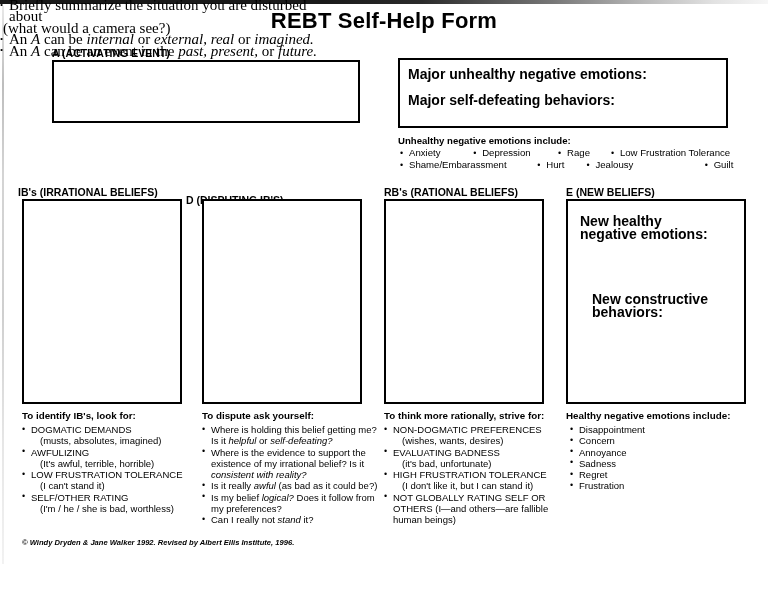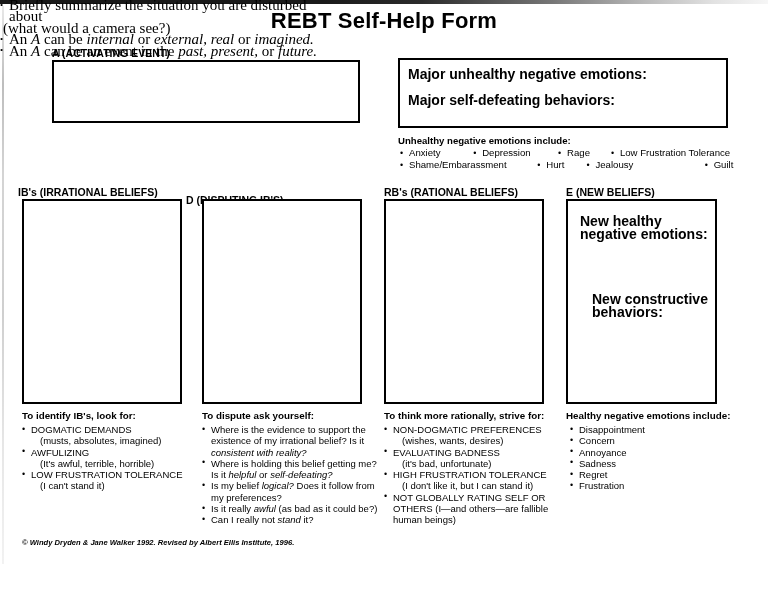--- a/index.html
+++ b/index.html
@@ -215,33 +215,36 @@
   <ul class="blist col-list spaced" style="left:22px; top:424px; width:178px;">
     <li>
       <span>DOGMATIC DEMANDS</span><br><span class="sub">(musts, absolutes, imagined)</span>
     </li>
     <li>
       <span>AWFULIZING</span><br><span class="sub">(It's awful, terrible, horrible)</span>
     </li>
     <li>
       <span>LOW FRUSTRATION TOLERANCE</span><br><span class="sub">(I can't stand it)</span>
     </li>
+    <li>
+      <span>SELF/OTHER RATING</span><br><span class="sub">(I'm / he / she is bad, worthless)</span>
+    </li>
   </ul>
 
   <div id="copyright">© Windy Dryden &amp; Jane Walker 1992. Revised by Albert Ellis Institute, 1996.</div>
 
   <div class="sec-label" style="left:186px; top:186px;margin-top:8px;">D (DISPUTING IB'S)</div>
   <div class="box" style="left:202px; top:199px; width:160px; height:205px;"></div>
 
   <div class="col-head" style="left:202px; top:410px;">To dispute ask yourself:</div>
   <ul class="blist col-list" style="left:202px; top:424px; width:180px;">
+    <li>Where is holding this belief getting me? Is it <em>helpful</em> or <em>self-defeating?</em></li>
     <li>Where is the evidence to support the existence of my irrational belief? Is it <em>consistent with reality?</em></li>
-    <li>Where is holding this belief getting me? Is it <em>helpful</em> or <em>self-defeating?</em></li>
+    <li>Is it really <em>awful</em> (as bad as it could be?)</li>
     <li>Is my belief <em>logical?</em> Does it follow from my preferences?</li>
-    <li>Is it really <em>awful</em> (as bad as it could be?)</li>
     <li>Can I really not <em>stand</em> it?</li>
   </ul>
 
   <div class="sec-label" style="left:384px; top:186px;">RB's (RATIONAL BELIEFS)</div>
   <div class="box" style="left:384px; top:199px; width:160px; height:205px;"></div>
 
   <div class="col-head" style="left:384px; top:410px;">To think more rationally, strive for:</div>
   <ul class="blist col-list spaced-sm" style="left:384px; top:424px; width:180px;">
     <li>
       <span>NON-DOGMATIC PREFERENCES</span><br><span class="sub">(wishes, wants, desires)</span>
@@ -251,21 +254,21 @@
     </li>
     <li>
       <span>HIGH FRUSTRATION TOLERANCE</span><br><span class="sub">(I don't like it, but I can stand it)</span>
     </li>
     <li>
       <span>NOT GLOBALLY RATING SELF OR OTHERS (I—and others—are fallible human beings)</span>
     </li>
   </ul>
 
   <div class="sec-label" style="left:566px; top:186px;">E (NEW BELIEFS)</div>
-  <div class="box" style="left:566px; top:199px; width:151px; height:205px;">
+  <div class="box" style="left:566px; top:199px; width:180px; height:205px;">
     <div class="boxlabel" style="left:12px; top:14px; width:130px;">New healthy negative emotions:</div>
     <div class="boxlabel" style="left:12px; top:92px; width:130px;margin-left:12px;">New constructive behaviors:</div>
   </div>
 
   <div class="col-head" style="left:566px; top:410px;">Healthy negative emotions include:</div>
   <ul class="blist col-list spaced-e" style="left:570px; top:424px; width:180px;">
     <li>Disappointment</li>
     <li>Concern</li>
     <li>Annoyance</li>
     <li>Sadness</li>

